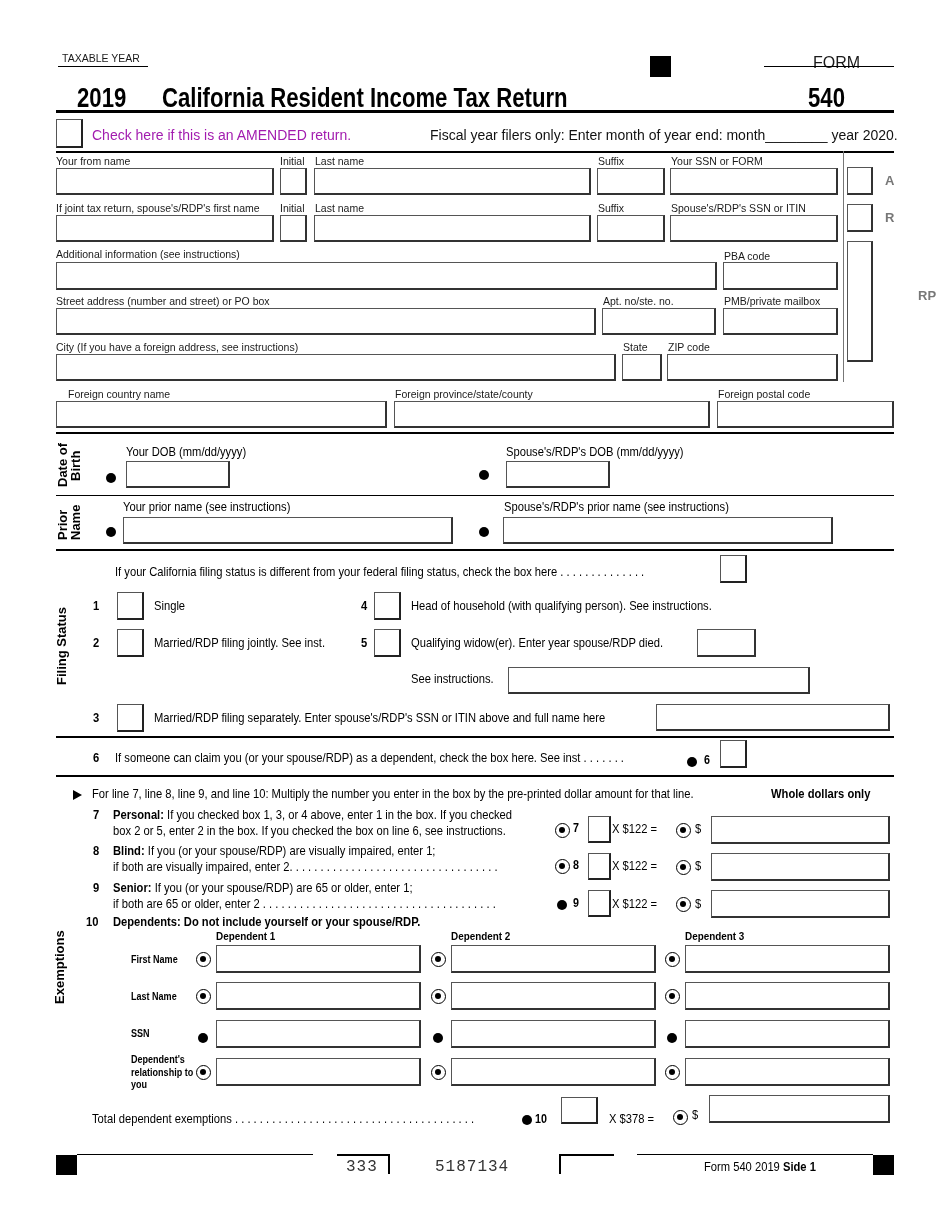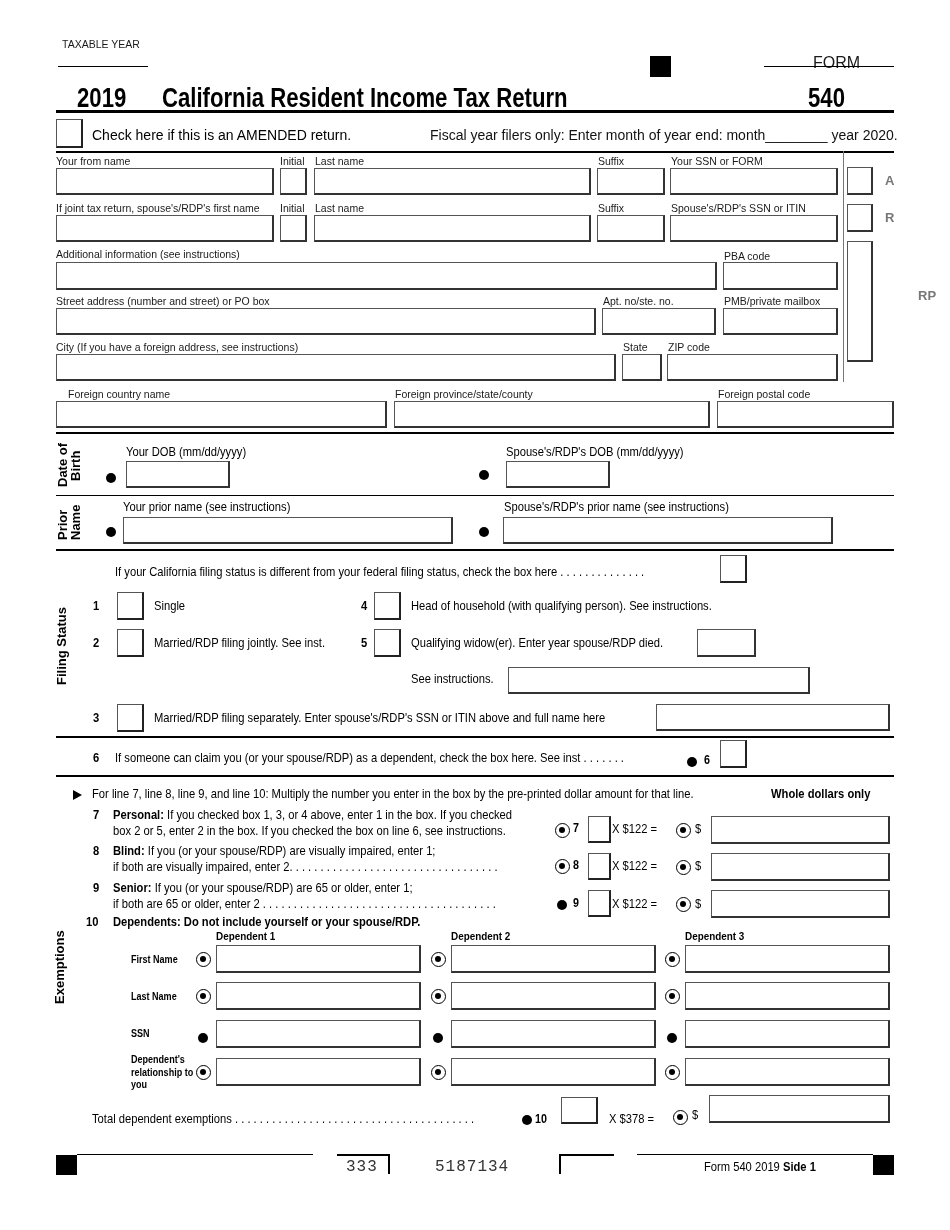--- a/index.html
+++ b/index.html
@@ -19,33 +19,33 @@
   .t13 { font-size: 13px; transform: scaleX(0.86); }
   .t12 { font-size: 12.5px; transform: scaleX(0.86); }
   .bold { font-weight: bold; }
   .vtext { position: absolute; transform: rotate(-90deg); transform-origin: left top; font-weight: bold; font-size: 13px; white-space: nowrap; line-height: 1; }
   .gray { color: #777; font-weight: bold; font-size: 13px; }
   .mono { font-family: "Liberation Mono", monospace; font-size: 16px; letter-spacing: 1px; color: #333; }
 </style>
 </head>
 <body>
 
-<div class="lbl" style="left:62px;top:38px;font-size:10.5px;">TAXABLE YEAR</div>
+<div class="lbl" style="left:62px;top:52px;font-size:10.5px;">TAXABLE YEAR</div>
 <div class="hline" style="left:58px;top:66px;width:90px;height:1px;"></div>
 <div class="sq" style="left:650px;top:56px;width:21px;height:21px;"></div>
 <div class="lbl" style="left:813px;top:54px;font-size:16px;">FORM</div>
 <div class="hline" style="left:764px;top:66px;width:130px;height:1px;"></div>
 
 <div class="cond bold" style="left:77px;top:83px;font-size:27px;transform:scaleX(0.82);">2019</div>
 <div class="cond bold" style="left:162px;top:83px;font-size:27px;transform:scaleX(0.82);">California Resident Income Tax Return</div>
 <div class="cond bold" style="left:808px;top:83px;font-size:27px;transform:scaleX(0.82);">540</div>
 <div class="hline" style="left:56px;top:110px;width:838px;height:3px;"></div>
 
 <div class="chk" style="left:56px;top:119px;width:27px;height:29px;"></div>
-<div class="lbl" style="left:92px;top:127px;font-size:14px;color:#000000;">Check here if this is an AMENDED return.</div>
+<div class="lbl" style="left:92px;top:127px;font-size:14px;color:#a21caf;">Check here if this is an AMENDED return.</div>
 <div class="lbl" style="left:430px;top:127px;font-size:14px;color:#111;">Fiscal year filers only: Enter month of year end: month________ year 2020.</div>
 <div class="hline" style="left:56px;top:151px;width:838px;height:2px;"></div>
 
 <div class="hline" style="left:843px;top:151px;width:1px;height:231px;background:#777;"></div>
 
 <div class="lbl" style="left:56px;top:155px;">Your from name</div>
 <div class="lbl" style="left:280px;top:155px;">Initial</div>
 <div class="lbl" style="left:315px;top:155px;">Last name</div>
 <div class="lbl" style="left:598px;top:155px;">Suffix</div>
 <div class="lbl" style="left:671px;top:155px;">Your SSN or FORM</div>

